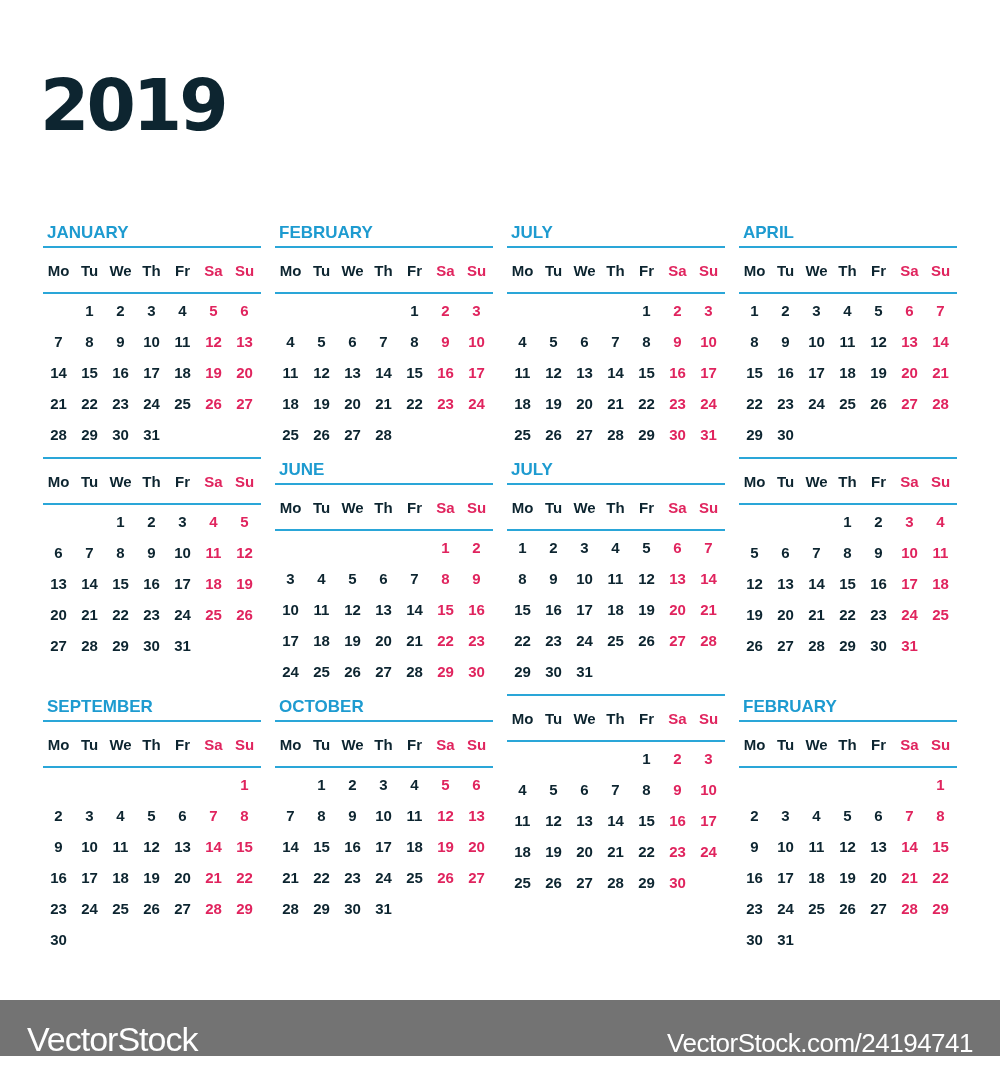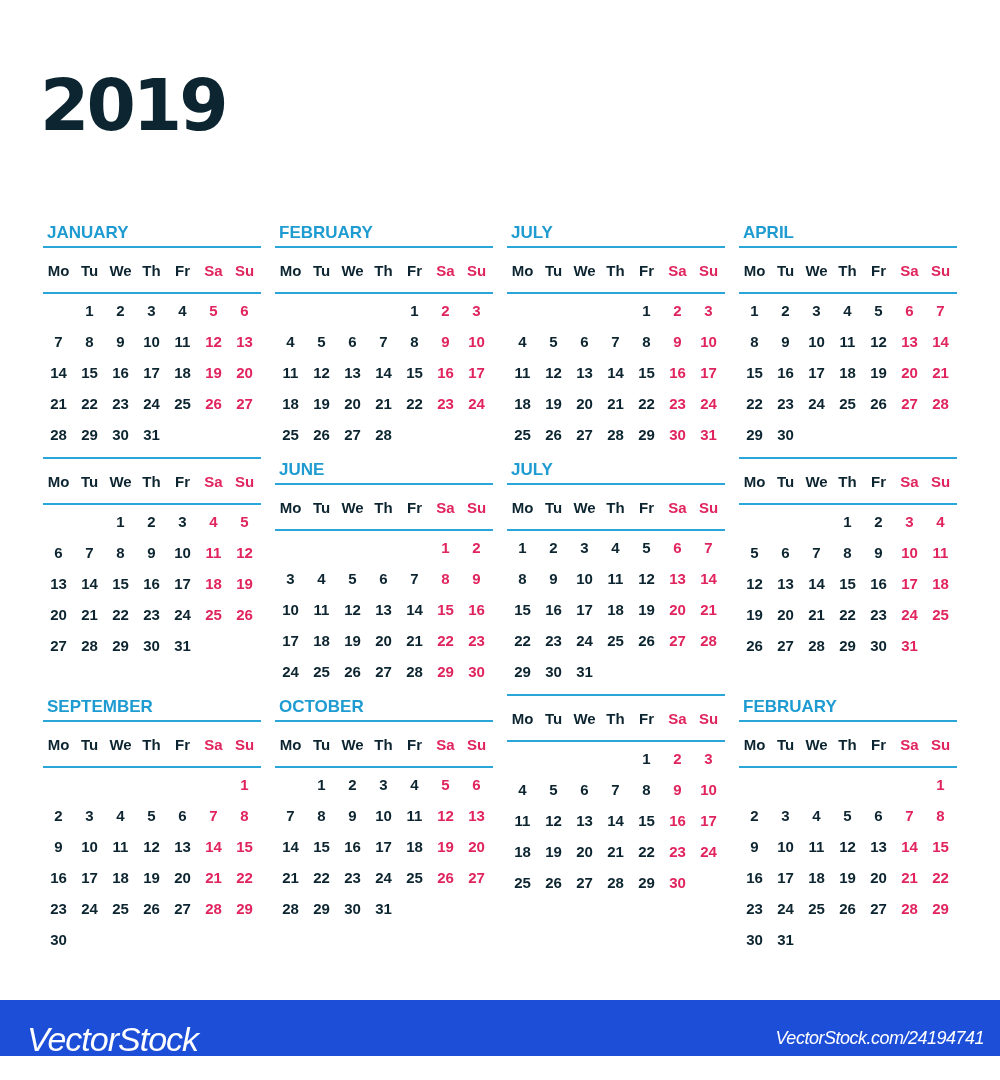--- a/index.html
+++ b/index.html
@@ -14,23 +14,23 @@
   .line { height:2px; background:#2aa6d8; }
   .hdr, .wk { display:flex; }
   .hdr { height:44px; align-items:center; }
   .cell { width:31px; text-align:center; font-size:15px; font-weight:bold; color:#0d2530;
           font-family:"Liberation Sans", sans-serif; }
   .hdr .cell { font-size:15px; }
   .wk { height:31px; align-items:center; }
   .wk:first-of-type { margin-top:0; }
   .days { padding-top:1px; }
   .we { color:#e0245e; }
-  .footer { position:absolute; left:0; top:1000px; width:1000px; height:56px; background:#1d4ed8;font-style:italic; }
+  .footer { position:absolute; left:0; top:1000px; width:1000px; height:56px; background:#737373; }
   .brand { position:absolute; left:27px; top:20px; color:#fff; font-size:34px; font-family:"Liberation Sans", sans-serif; letter-spacing:-1px; }
-  .ref { position:absolute; right:16px; top:28px; color:#fff; font-size:18px; font-family:"Liberation Sans", sans-serif; letter-spacing:-0.5px; }
+  .ref { position:absolute; right:27px; top:28px; color:#fff; font-size:26px; font-family:"Liberation Sans", sans-serif; letter-spacing:-0.5px; }
 </style>
 </head>
 <body>
 
 <div class="year">2019</div>
 
 <div class="grid" id="grid">
     <div class="month" style="left: 0px; top: 0px;">
       <div class="mtitle">JANUARY</div>
       <div class="line"></div>

